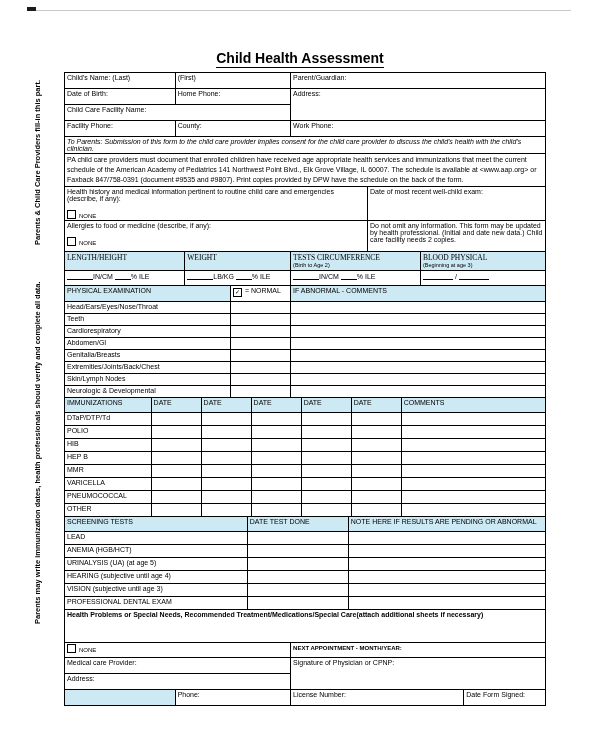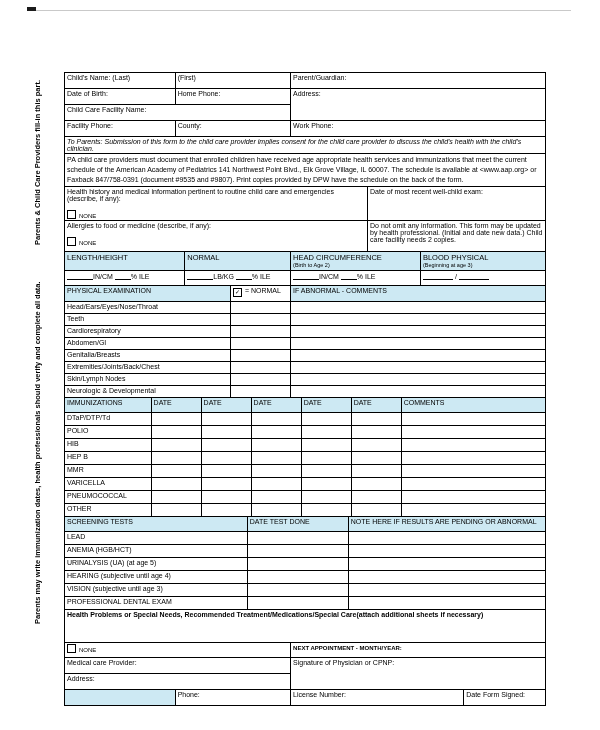--- a/index.html
+++ b/index.html
@@ -27,33 +27,34 @@
   tr.h12 td{height:12px;}
   tr.h13 td{height:13px;}
   tr.h14 td{height:13px;}
   tr.h30 td{height:28px;}
   tr.h32 td{height:30px;}
   .para{line-height:1.45;padding:2px 3px;}
   .cb{display:inline-block;width:7px;height:7px;border:1px solid #000;line-height:7px;font-size:6px;text-align:center;vertical-align:-1px;background:#fff;margin-right:3px;}
   .line{display:inline-block;border-bottom:1px solid #000;height:7px;vertical-align:bottom;}
   .w16{width:16px;}.w26{width:26px;}.w30{width:30px;}
   .none-row{margin-top:8px;}
-  .mh{font-size:7.5px;line-height:9px;}
+  .mh{font-size:7.5px;line-height:9px;font-family:Liberation Serif, serif;}
   .mh-sub{font-size:5.5px;font-weight:normal;height:7px;line-height:7px;}
 </style>
 </head>
 <body>
 
 <div class="page">
   <div class="scan-line"></div>
   <div class="scan-tick"></div>
 
   <div class="vlabel vlabel-top">Parents &amp; Child Care Providers fill-in this part.</div>
   <div class="vlabel vlabel-bottom">Parents may write immunization dates, health professionals should verify and complete all data.</div>
 
+  <div class="title"><span>Child Health Assessment</span></div>
 
   <div class="form">
 
     <table>
       <colgroup>
           <col style="width:23%">
           <col style="width:24%">
           <col style="width:53%">
         </colgroup>
       <tbody>
@@ -128,25 +129,25 @@
           <col style="width:27%">
           <col style="width:26%">
         </colgroup>
       <tbody>
           <tr>
         <td class="hdr">
               <div class="mh">LENGTH/HEIGHT</div>
               <div class="mh-sub"></div>
             </td>
         <td class="hdr">
-              <div class="mh">NORMAL</div>
+              <div class="mh">WEIGHT</div>
               <div class="mh-sub"></div>
             </td>
         <td class="hdr">
-              <div class="mh">HEAD CIRCUMFERENCE</div>
+              <div class="mh">TESTS CIRCUMFERENCE</div>
               <div class="mh-sub">(Birth to Age 2)</div>
             </td>
         <td class="hdr">
               <div class="mh">BLOOD PHYSICAL</div>
               <div class="mh-sub">(Beginning at age 3)</div>
             </td>
       </tr>
       <tr class="h12">
         <td class="c small"><span class="line w26"></span><span>IN/CM</span> <span class="line w16"></span><span>% ILE</span></td>
         <td class="c small"><span class="line w26"></span><span>LB/KG</span> <span class="line w16"></span><span>% ILE</span></td>

